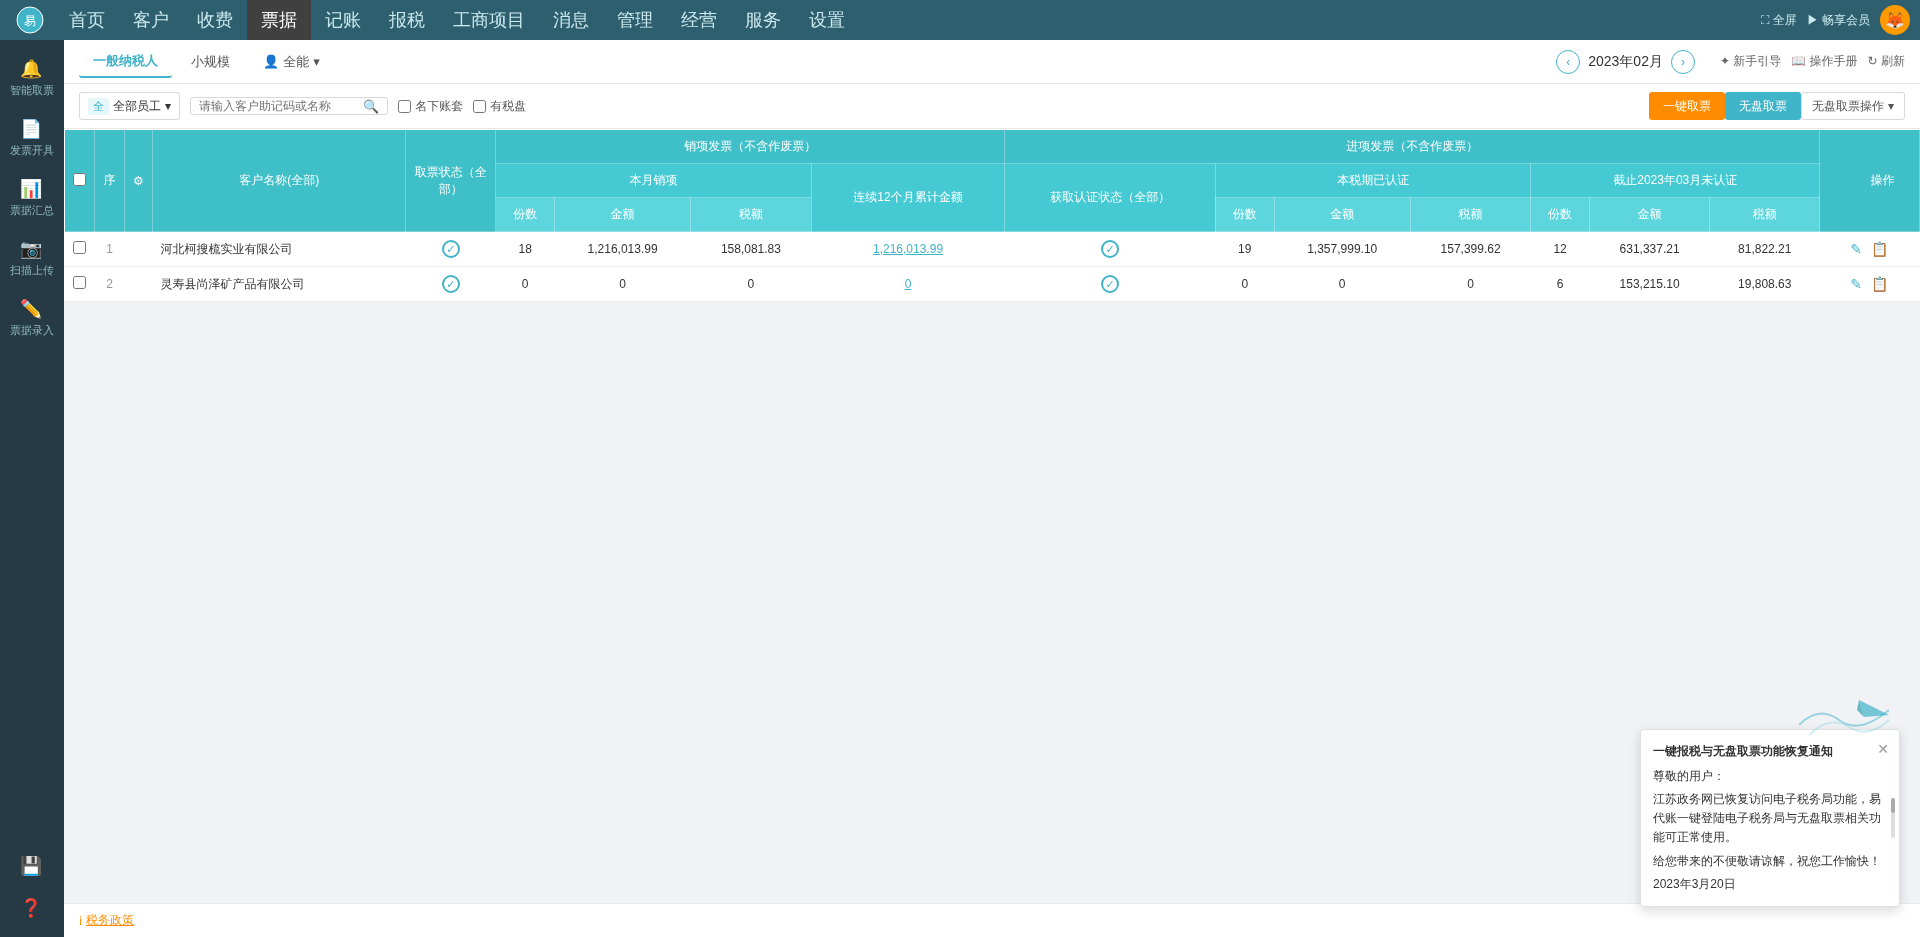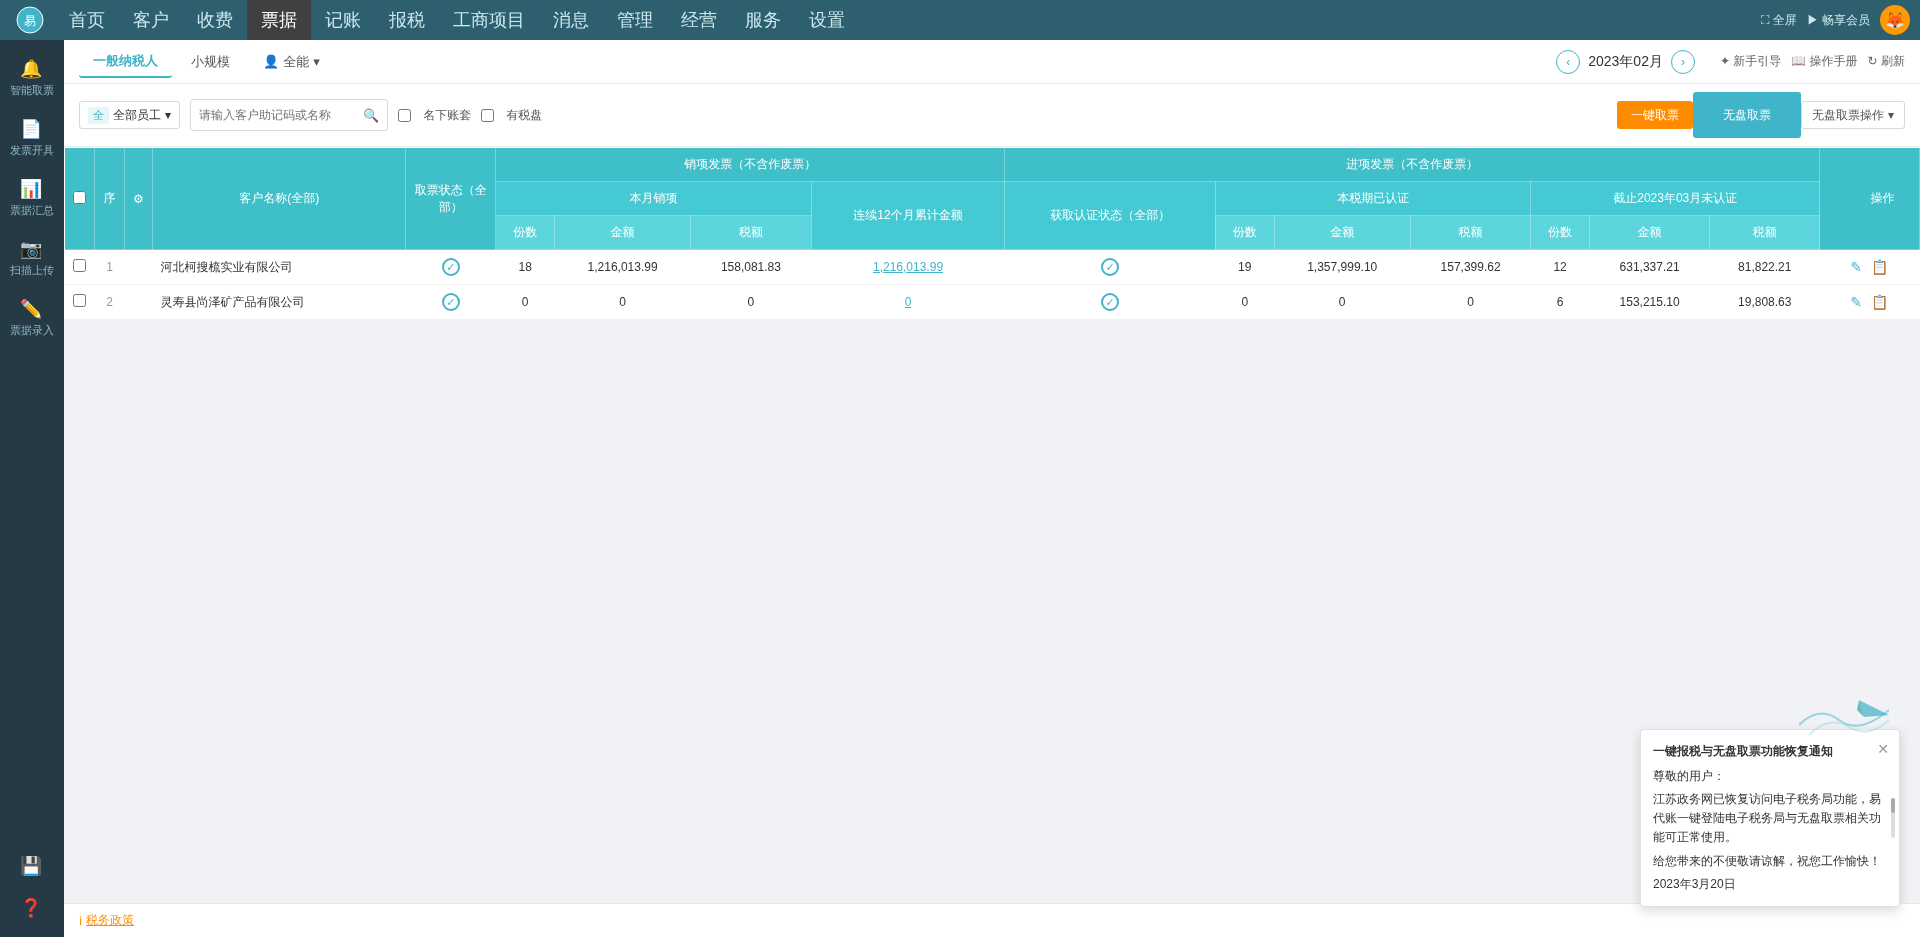--- a/index.html
+++ b/index.html
@@ -176,35 +176,35 @@
       color: #40b4c8;
       padding: 1px 5px;
       border-radius: 2px;
       font-size: 11px;
     }
     .search-box {
       border: 1px solid #d9d9d9;
       border-radius: 3px;
       display: flex;
       align-items: center;
-      height: 32px;
+      height: 18px;
       padding: 0 8px;
       gap: 4px;
     }
     .search-box input {
       border: none;
       outline: none;
       font-size: 12px;
       width: 160px;
       color: #999;
     }
     .checkbox-filter {
       display: flex;
       align-items: center;
-      gap: 12px;
+      gap: 4px;
       font-size: 12px;
       cursor: pointer;
       color: #555;
     }
     .toolbar-right {
       margin-left: auto;
       display: flex;
       align-items: center;
       border-radius: 11px;
     }
@@ -216,24 +216,24 @@
       padding: 5px 14px;
       cursor: pointer;
       font-size: 12px;
       height: 28px;
     }
     .btn-teal {
       background: #40b4c8;
       color: #fff;
       border: none;
       border-radius: 3px;
-      padding: 5px 30px;
-      cursor: pointer;
-      font-size: 12px;
-      height: 46px;
+      padding: 5px 14px;
+      cursor: pointer;
+      font-size: 12px;
+      height: 28px;
     }
     .btn-outline {
       background: #fff;
       color: #555;
       border: 1px solid #d9d9d9;
       border-radius: 3px;
       padding: 5px 10px;
       cursor: pointer;
       font-size: 12px;
       height: 28px;

